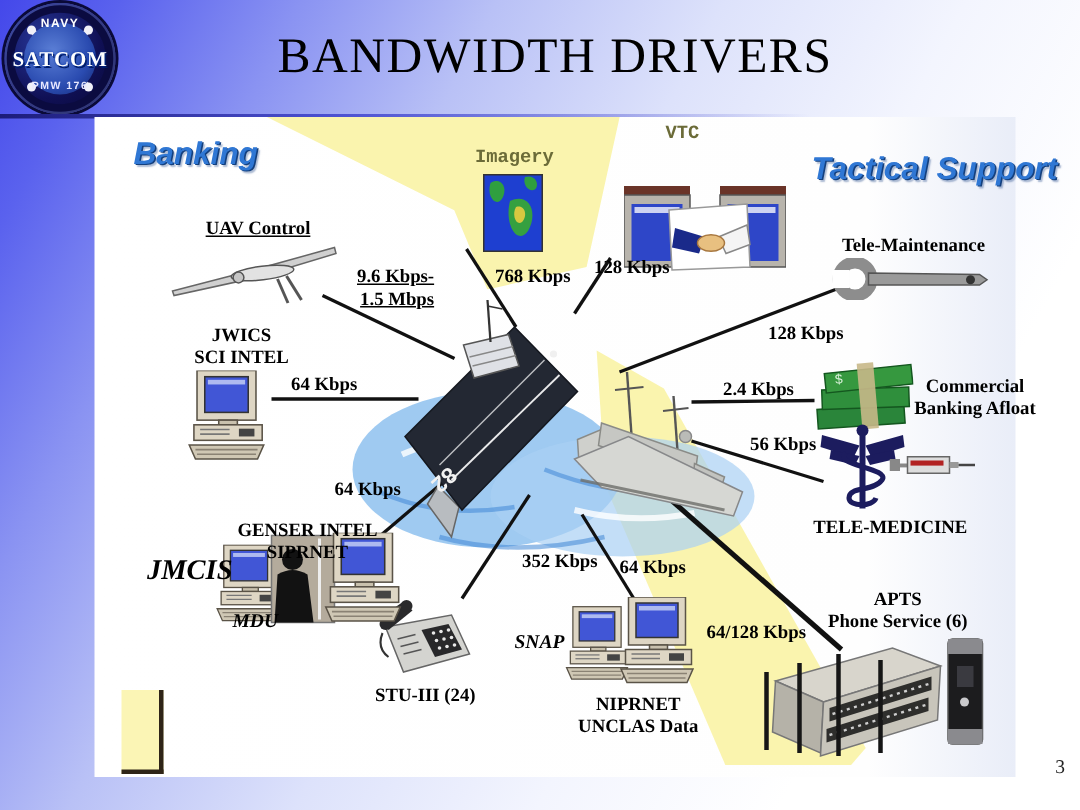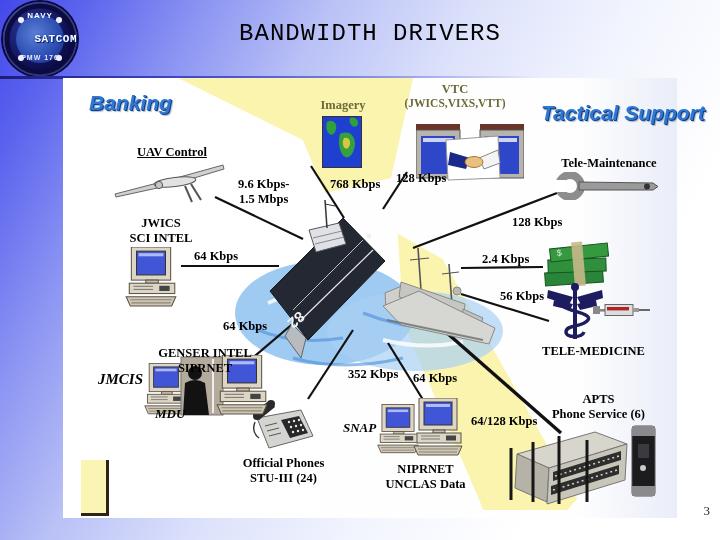--- a/index.html
+++ b/index.html
@@ -3,54 +3,54 @@
 <meta charset="utf-8">
 <style>
   html,body{margin:0;padding:0;}
   body{
     width:720px;height:540px;position:relative;overflow:hidden;
     font-family:"Liberation Serif",serif;
     background:linear-gradient(118deg,#4448ea 0%,#5a62ee 8%,#8a93f2 20%,#b9c1f6 33%,#dde2fb 48%,#f3f5fe 64%,#ffffff 80%);
   }
   .title{
     position:absolute;left:110px;top:20px;width:520px;text-align:center;
-    font-size:24px;letter-spacing:1px;color:#000;font-family:Liberation Mono, monospace;
+    font-size:33px;letter-spacing:1px;color:#000;font-family:Liberation Serif, serif;
   }
   .top-rule{position:absolute;left:0;top:76px;width:720px;height:3px;
     background:linear-gradient(to right,#1c1c7a,#4a4fd0 30%,rgba(150,160,230,0) 75%);}
   
   .logo{position:absolute;left:3px;top:2px;width:74px;height:74px;border-radius:50%;
     background:radial-gradient(circle at 35% 35%,#27379b 0%,#101055 55%,#05052e 100%);
     box-shadow:0 0 0 2px #0a0a38, inset 0 0 0 6px rgba(120,140,220,.35);}
   .logo-inner{position:absolute;left:13px;top:13px;width:48px;height:48px;border-radius:50%;
     background:radial-gradient(circle at 40% 40%,#5b7fd6 0%,#2a4bb0 60%,#12246e 100%);}
   .logo svg{position:absolute;left:0;top:0;}
   .logo .t-navy{position:absolute;left:0;top:9px;width:74px;text-align:center;
     font-family:"Liberation Sans",sans-serif;font-size:8px;font-weight:bold;color:#fff;letter-spacing:1px;}
-  .logo .t-satcom{position:absolute;left:0;top:31px;width:74px;text-align:right;
-    font-family:Liberation Mono, monospace;font-size:11px;font-weight:bold;color:#fff;
+  .logo .t-satcom{position:absolute;left:0;top:31px;width:74px;text-align:center;
+    font-family:Liberation Serif, serif;font-size:14px;font-weight:bold;color:#fff;
     text-shadow:0 0 2px #0030a0,1px 1px 0 #001a60;letter-spacing:.5px;}
   .t-pmw{position:absolute;left:0;top:52px;width:74px;text-align:center;
     font-family:"Liberation Sans",sans-serif;font-size:7px;font-weight:bold;color:#e8e8ff;letter-spacing:1px;}
   
   .box{position:absolute;left:63px;top:78px;width:614px;height:440px;
     background:linear-gradient(to right,#ffffff 0%,#fefefe 84%,#e9edf8 100%);}
   .ylw{position:absolute;background:#faf4ae;}
   .ylw-top{left:110px;top:0;width:245px;height:115px;
     clip-path:polygon(2% 0,98% 0,89% 87%,62% 100%,53% 54%);}
   .ylw-band{left:325px;top:150px;width:195px;height:282px;
     clip-path:polygon(5% 2%,28% 11%,97% 96%,92% 100%,49% 100%,8% 34%);}
   .ylw-sq{left:18px;top:382px;width:25px;height:53px;background:#fbf5b5;
     border-right:3px solid #2e2417;border-bottom:3px solid #2e2417;}
   .lines-ships{position:absolute;left:0;top:0;z-index:1;}
   .node{position:absolute;z-index:2;}
   .lbl{position:absolute;z-index:3;font-family:"Liberation Serif",serif;font-weight:bold;
     color:#000;font-size:12.5px;line-height:1.2;text-align:center;white-space:nowrap;}
   .bw{font-size:12.5px;}
-  .olive{color:#6b6b38;}
+  .olive{color:#6b6b38;font-family:Liberation Mono, monospace;}
   .it{font-style:italic;}
   .bubble{font-family:"Liberation Sans",sans-serif;font-weight:bold;font-style:italic;
     color:#2f77d4;text-shadow:1px 1px 0 #14407e,2px 2px 1px rgba(20,60,130,.35);}
   .page-num{position:absolute;right:10px;top:503px;font-size:13px;color:#222;
     font-family:"Liberation Serif",serif;z-index:4;}
 </style>
 </head>
 <body>
 
 <div class="logo">
@@ -138,40 +138,39 @@
   <div class="lbl" style="left:49px;top:67px;width:120px;text-decoration:underline;">UAV Control</div>
   <div class="node" style="left:50px;top:82px;">
     <svg width="115" height="46" viewBox="0 0 115 46">
       <polygon points="2,34 56,20 110,5 111,9 58,25 3,37" fill="#d0d0d0" stroke="#666" stroke-width="1"></polygon>
       <ellipse cx="62" cy="22" rx="21" ry="4.6" fill="#e2e2e2" stroke="#555" transform="rotate(-7 62 22)"></ellipse>
       <circle cx="46" cy="25" r="3.6" fill="#c6c6c6" stroke="#555"></circle>
       <line x1="78" y1="24" x2="88" y2="40" stroke="#555" stroke-width="2"></line>
       <line x1="72" y1="26" x2="79" y2="42" stroke="#555" stroke-width="2"></line>
     </svg>
   </div>
-  <div class="lbl bw" style="left:175px;top:99px;text-align:center;">
+  <div class="lbl bw" style="left:175px;top:99px;text-align:right;text-decoration:underline;">
     <div>9.6 Kbps-</div>
     <div>1.5 Mbps</div>
   </div>
 
   <div class="lbl olive" style="left:240px;top:20px;width:80px;">Imagery</div>
   <div class="node" style="left:259px;top:38px;">
     <svg width="40" height="52" viewBox="0 0 40 52">
       <rect x="0.5" y="0.5" width="39" height="51" fill="#1e3fd0" stroke="#333"></rect>
       <path d="M5,6 C11,2 17,8 13,16 C9,23 2,15 5,6 Z" fill="#2f9f3f"></path>
       <path d="M18,18 C31,12 37,26 30,38 C23,48 14,34 18,18 Z" fill="#35a040"></path>
       <path d="M22,22 C28,20 30,28 26,32 C22,35 19,27 22,22 Z" fill="#d8c840"></path>
       <path d="M28,2 C34,0 38,6 35,10 C31,13 26,7 28,2 Z" fill="#2f9f3f"></path>
     </svg>
   </div>
   <div class="lbl bw" style="left:267px;top:99px;">768 Kbps</div>
 
   <div class="lbl olive" style="left:322px;top:4px;width:140px;">
     <div>VTC</div>
-    <div style="font-size:11.5px;">(JWICS,VIXS,VTT)</div>
   </div>
   <div class="node" style="left:353px;top:44px;">
     <svg width="108" height="62" viewBox="0 0 108 62">
       <rect x="0" y="2" width="44" height="8" fill="#6a3428"></rect>
       <rect x="0" y="8" width="44" height="48" fill="#b8b4ac" stroke="#555"></rect>
       <rect x="5" y="14" width="34" height="38" fill="#2e46c8"></rect>
       <rect x="7" y="16" width="30" height="4" fill="#cdd3f2"></rect>
       <rect x="64" y="2" width="44" height="8" fill="#6a3428"></rect>
       <rect x="64" y="8" width="44" height="48" fill="#b8b4ac" stroke="#555"></rect>
       <rect x="69" y="14" width="34" height="38" fill="#2e46c8"></rect>
@@ -197,20 +196,24 @@
 
   <div class="lbl bw" style="left:419px;top:174px;">2.4 Kbps</div>
   <div class="node" style="left:478px;top:163px;">
     <svg width="68" height="48" viewBox="0 0 68 48">
       <rect x="4" y="30" width="58" height="13" fill="#2a853a" stroke="#14571f" transform="rotate(-4 33 36)"></rect>
       <rect x="7" y="18" width="58" height="13" fill="#2f8f3c" stroke="#14571f" transform="rotate(-2 36 24)"></rect>
       <rect x="9" y="5" width="58" height="13" fill="#36983f" stroke="#14571f" transform="rotate(-6 38 11)"></rect>
       <rect x="32" y="1" width="11" height="44" fill="#c8b888" opacity="0.9" transform="rotate(-5 37 23)"></rect>
       <text x="16" y="15" font-size="9" fill="#d8f0d8" font-family="Liberation Sans, sans-serif" transform="rotate(-6 16 15)">$</text>
     </svg>
+  </div>
+  <div class="lbl" style="left:528px;top:172px;width:118px;">
+    <div>Commercial</div>
+    <div>Banking Afloat</div>
   </div>
 
   <div class="lbl bw" style="left:437px;top:211px;">56 Kbps</div>
   <div class="node" style="left:483px;top:202px;">
     <svg width="58" height="64" viewBox="0 0 58 64">
       <g fill="#1c1c5e">
         <polygon points="2,10 27,17 23,25 1,18"></polygon>
         <polygon points="56,10 31,17 35,25 57,18"></polygon>
         <polygon points="8,20 27,24 24,30 7,26"></polygon>
         <polygon points="50,20 31,24 34,30 51,26"></polygon>
@@ -298,30 +301,29 @@
         <circle cx="20" cy="8" r="4" fill="#2a2a2c"></circle>
       <path d="M4,26 q-4,10 4,16" stroke="#333" stroke-width="1.4" fill="none"></path>
       <g stroke="#555" stroke-width="1">
           <line x1="14" y1="30" x2="26" y2="27"></line>
           <line x1="16" y1="35" x2="28" y2="32"></line>
           <line x1="18" y1="40" x2="30" y2="37"></line>
         </g>
     </svg>
   </div>
   <div class="lbl" style="left:158px;top:378px;width:125px;">
-    <div>Official Phones</div>
     <div>STU-III (24)</div>
   </div>
 
   <div class="lbl bw" style="left:160px;top:241px;">64 Kbps</div>
   <div class="lbl" style="left:72px;top:268px;width:140px;">
     <div>GENSER INTEL</div>
     <div>SIPRNET</div>
   </div>
-  <div class="lbl it" style="left:35px;top:292px;font-size:15px;">JMCIS</div>
+  <div class="lbl it" style="left:35px;top:292px;font-size:19px;">JMCIS</div>
   <div class="node" style="left:80px;top:277px;">
     <svg width="126" height="70" viewBox="0 0 126 70">
       <use href="#pc" x="0" y="8" width="46" height="52"></use>
       <rect x="38" y="2" width="42" height="58" fill="#b4ab9c" stroke="#777"></rect>
       <circle cx="52" cy="18" r="7" fill="#121212"></circle>
       <path d="M42,28 Q52,22 62,28 L66,60 L40,60 Z" fill="#121212"></path>
       <line x1="70" y1="4" x2="70" y2="58" stroke="#eee" stroke-width="2"></line>
       <use href="#pc" x="72" y="0" width="54" height="60"></use>
     </svg>
   </div>

